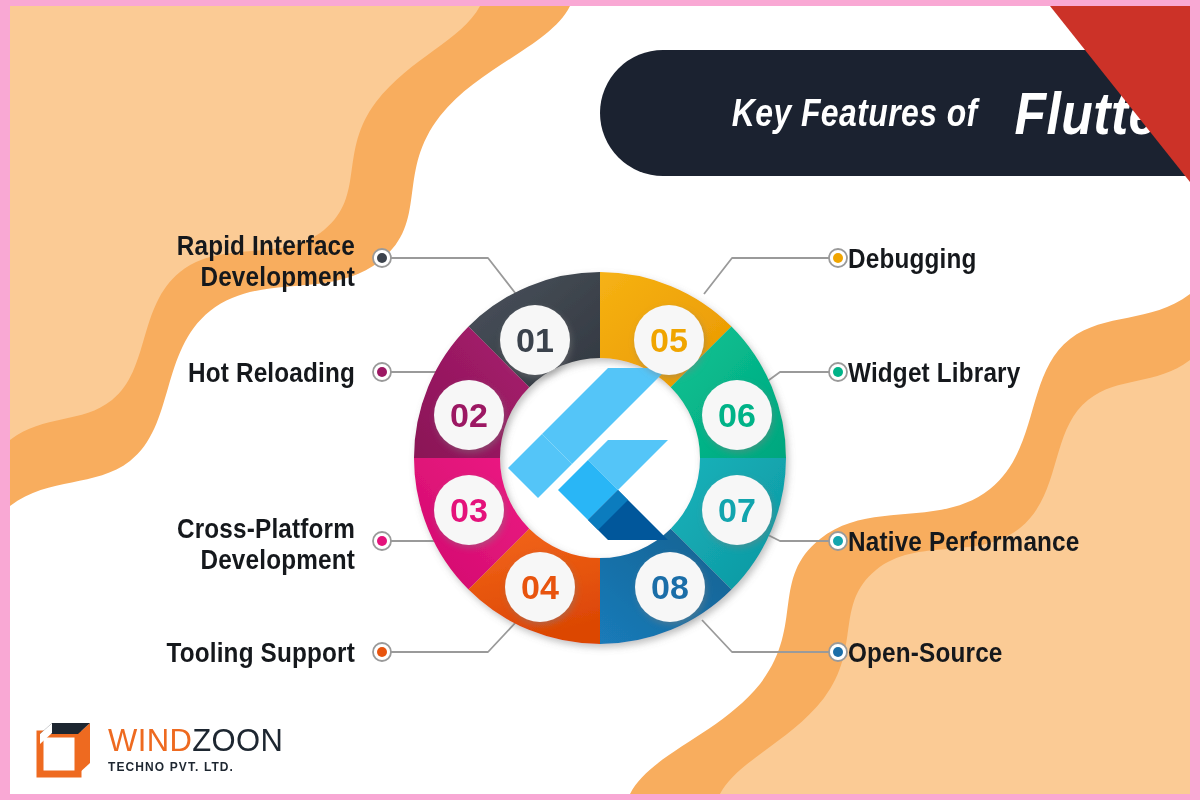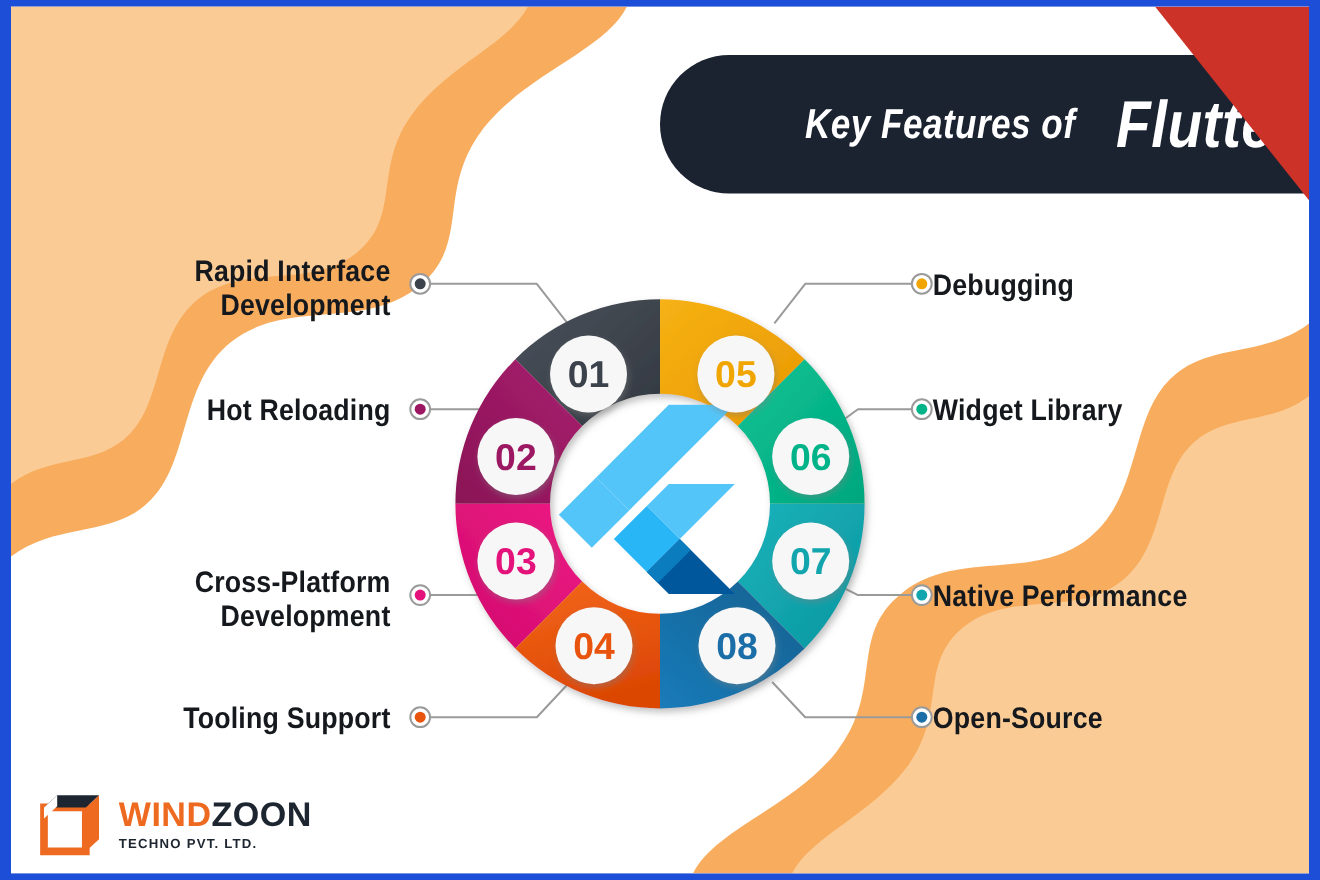--- a/index.html
+++ b/index.html
@@ -11,21 +11,21 @@
     width: 1200px;
     height: 800px;
     font-family: "Liberation Sans", sans-serif;
     overflow: hidden;
   }
 
   #canvas {
     position: relative;
     width: 1200px;
     height: 800px;
-    background: #1d4ed8;
+    background: #f9a8d4;
     overflow: hidden;
   }
 
   
   .card {
     position: absolute;
     left: 10px;
     top: 6px;
     width: 1180px;
     height: 788px;
@@ -112,21 +112,21 @@
     left: 24px;
     top: 712px;
     display: flex;
     align-items: center;
     gap: 12px;
   }
   .logo-mark { width: 62px; height: 62px; }
   .logo-words { display: flex; flex-direction: column; line-height: 1; }
   .logo-top {
     font-family: "Liberation Sans", sans-serif;
-    font-weight: bold;
+    font-weight: normal;
     font-size: 31px;
     letter-spacing: 0.4px;
   }
   .logo-top .w1 { color: #ee6a20; }
   .logo-top .w2 { color: #1d2630; }
   .logo-sub {
     font-family: "Liberation Sans", sans-serif;
     font-weight: bold;
     font-size: 12px;
     color: #1d2630;

